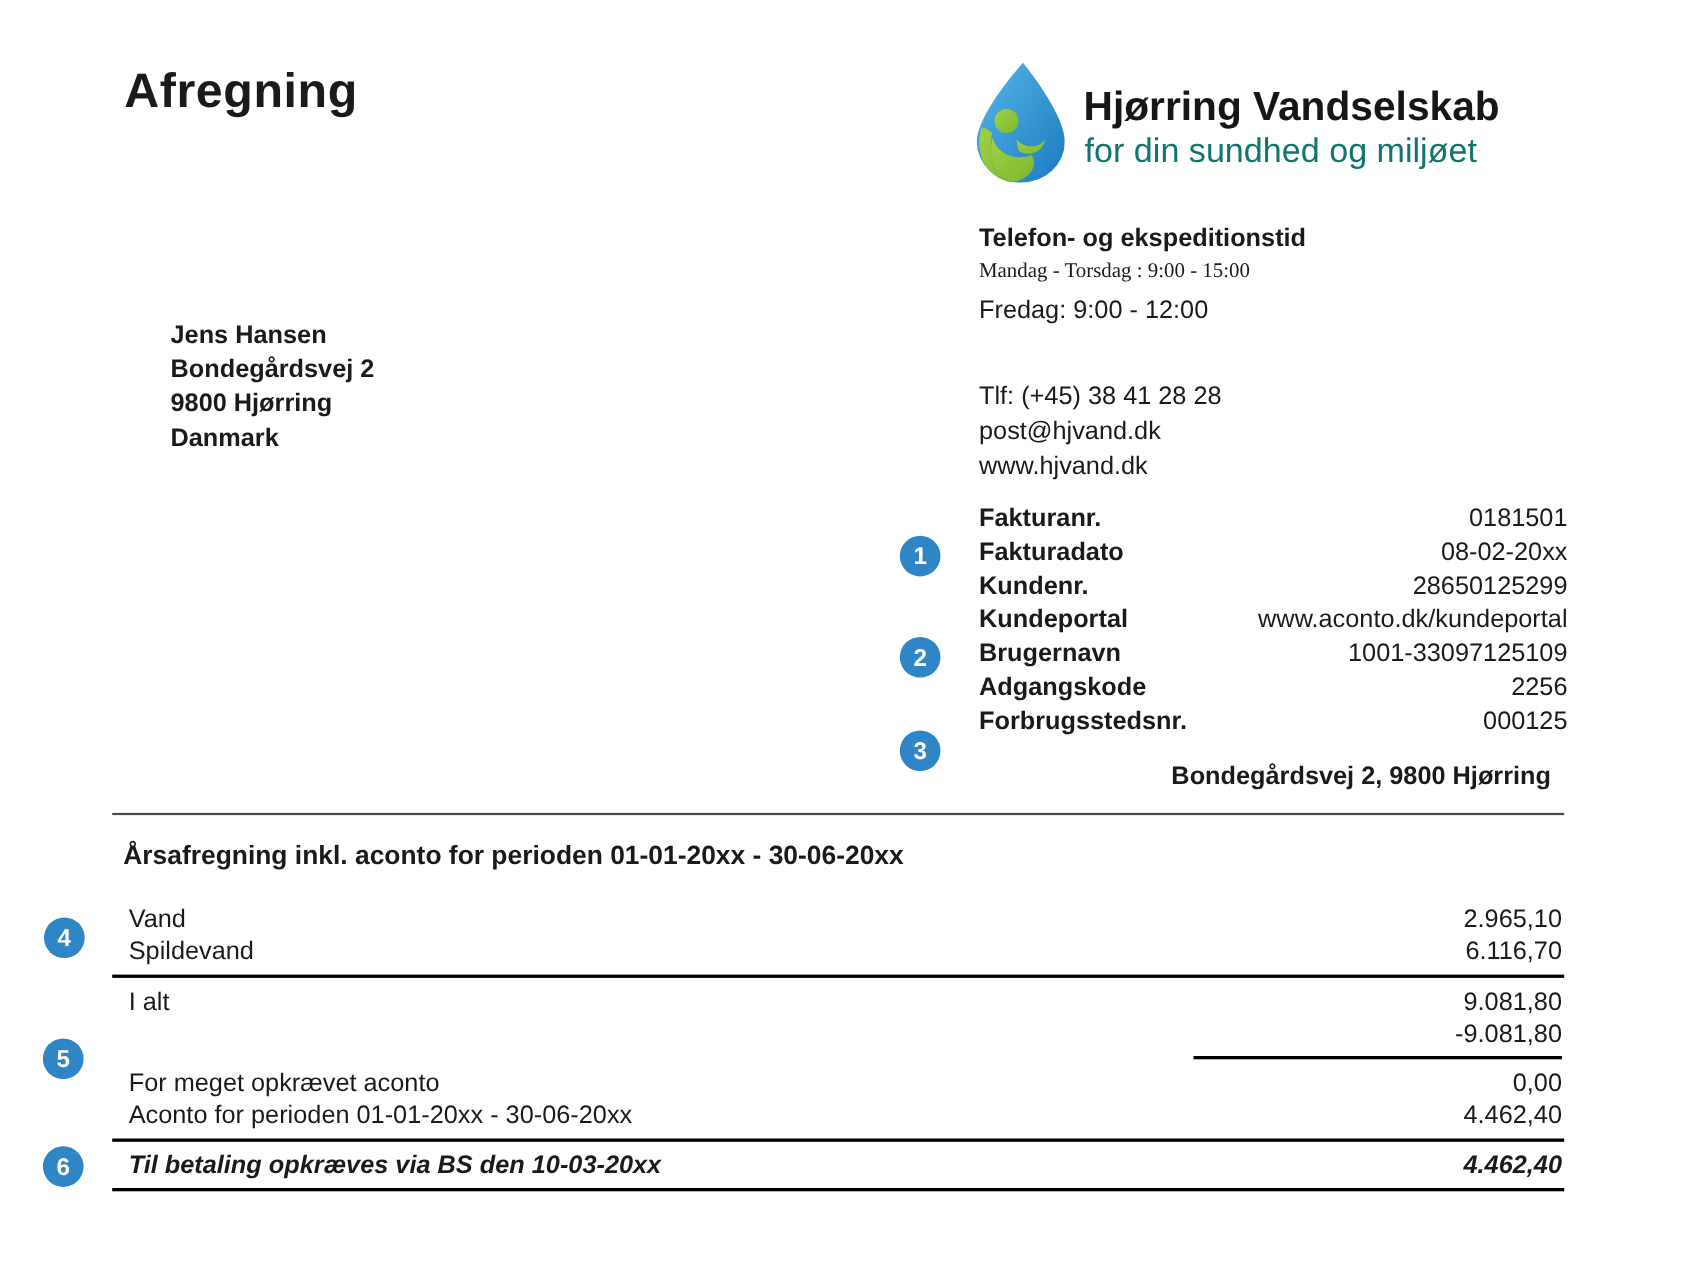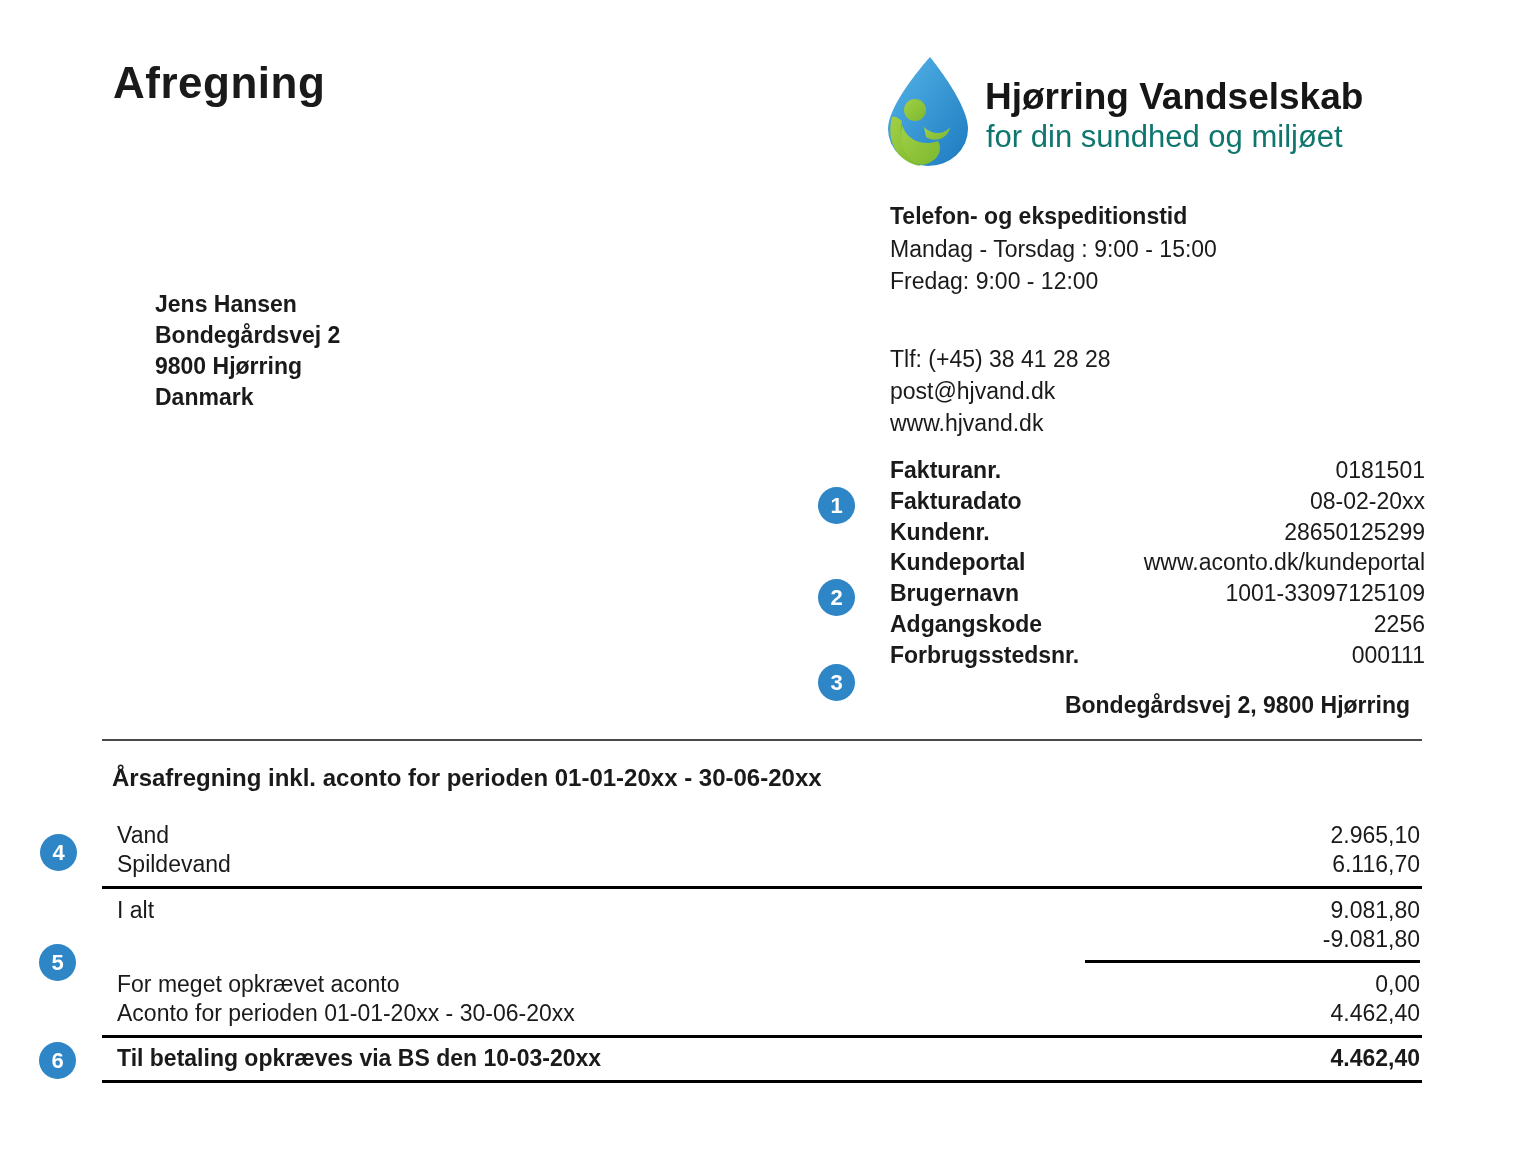--- a/index.html
+++ b/index.html
@@ -13,21 +13,21 @@
 
   .doc-title { left:113px; top:58px; font-size:44px; font-weight:bold; letter-spacing:0.5px; }
 
   
   .logo { left:884px; top:55px; width:84px; height:112px; }
   .brand-name { left:985px; top:76px; font-size:37px; font-weight:bold; color:#161616; }
   .brand-tagline { left:986px; top:119px; font-size:31px; color:#0f766e; }
 
   
   .contact-heading { left:890px; top:203px; font-size:23px; font-weight:bold; }
-  .contact-line1 { left:890px; top:236px; font-size:23px; }
+  .contact-line1 { left:890px; top:236px; font-size:19px;font-family:Liberation Serif, serif; }
   .contact-line2 { left:890px; top:268px; font-size:23px; }
   .contact-phone { left:890px; top:346px; font-size:23px; }
   .contact-email { left:890px; top:378px; font-size:23px; }
   .contact-web   { left:890px; top:410px; font-size:23px; }
 
   
   .recipient { left:155px; top:289px; font-size:23px; font-weight:bold; line-height:31px; }
 
   
   .d-label { left:890px; font-size:23px; font-weight:bold; }
@@ -47,21 +47,21 @@
   .rule-top { top:739px; height:2px; background:#4a4a4a; }
   .rule-mid { top:886px; }
   .rule-partial { top:960px; left:1085px; width:335px; }
   .rule-total-top { top:1035px; }
   .rule-total-bottom { top:1080px; }
 
   
   .stmt-heading { left:112px; top:764px; font-size:24px; font-weight:bold; }
   .s-label { left:117px; font-size:23px; }
   .s-value { right:116px; font-size:23px; text-align:right; }
-  .bold { font-weight:bold; }
+  .bold { font-weight:bold;font-style:italic; }
 </style>
 </head>
 <body>
 
 <div class="page">
 
   <div class="abs doc-title">Afregning</div>
 
   <div class="abs logo">
     <svg width="84" height="112" viewBox="0 0 84 112">
@@ -105,21 +105,21 @@
   <div class="abs d-value" style="top:488px">08-02-20xx</div>
   <div class="abs d-label" style="top:519px">Kundenr.</div>
   <div class="abs d-value" style="top:519px">28650125299</div>
   <div class="abs d-label" style="top:549px">Kundeportal</div>
   <div class="abs d-value" style="top:549px">www.aconto.dk/kundeportal</div>
   <div class="abs d-label" style="top:580px">Brugernavn</div>
   <div class="abs d-value" style="top:580px">1001-33097125109</div>
   <div class="abs d-label" style="top:611px">Adgangskode</div>
   <div class="abs d-value" style="top:611px">2256</div>
   <div class="abs d-label" style="top:642px">Forbrugsstedsnr.</div>
-  <div class="abs d-value" style="top:642px">000111</div>
+  <div class="abs d-value" style="top:642px">000125</div>
   <div class="abs d-address">Bondegårdsvej 2, 9800 Hjørring</div>
 
   <div class="abs callout" style="left:818px; top:487px">
       <span>1</span>
     </div>
   <div class="abs callout" style="left:818px; top:579px">
       <span>2</span>
     </div>
   <div class="abs callout" style="left:818px; top:664px">
       <span>3</span>

